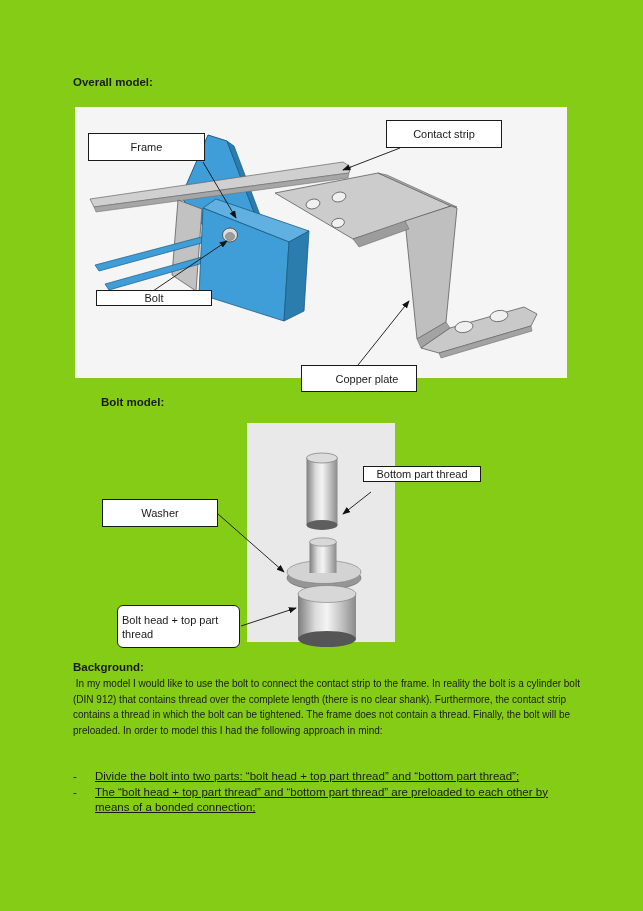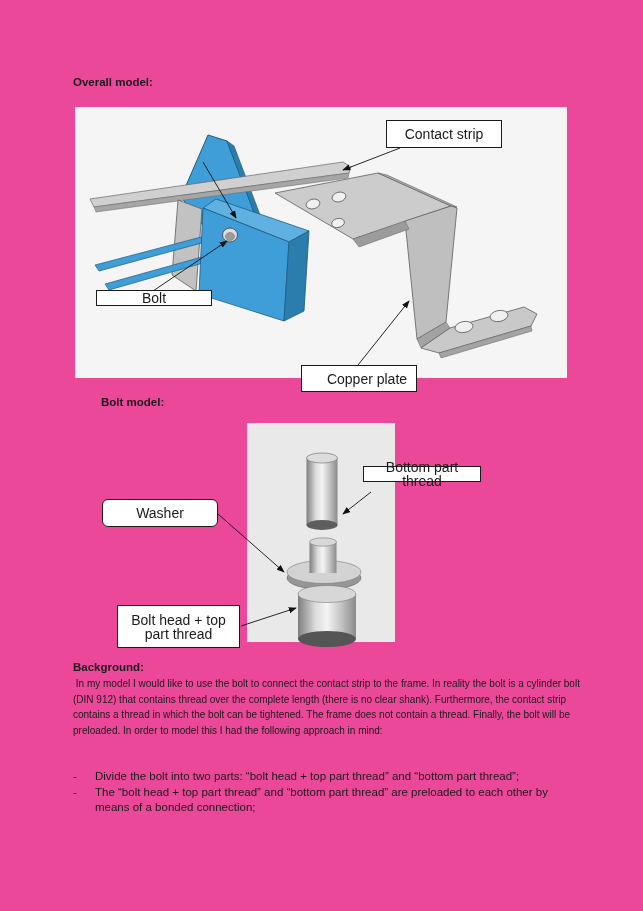--- a/index.html
+++ b/index.html
@@ -1,38 +1,38 @@
 <!DOCTYPE html>
 <html><head>
 <meta charset="utf-8">
 <style>
   * { margin:0; padding:0; box-sizing:border-box; }
   html,body { background:#ffffff; }
   body {
     width:643px; height:911px; position:relative; overflow:hidden;
     font-family:"Liberation Sans", sans-serif; color:#1a1a1a;
   }
-  .page { position:absolute; left:0; top:0; width:643px; height:911px; background:#ec4899; }
+  .page { position:absolute; left:0; top:0; width:643px; height:911px; background:#84cc16; }
   .heading { position:absolute; font-size:11.5px; font-weight:bold; color:#1a1a1a; }
   .figure { position:absolute; }
   .fig1-bg { background:#f5f5f5; }
   .callout {
     position:absolute; background:#ffffff; border:1px solid #1a1a1a;
-    font-size:14px; color:#1a1a1a; text-align:center;
+    font-size:11px; color:#1a1a1a; text-align:left;
     display:flex; align-items:center; justify-content:center;
     line-height:14px; padding:2px 4px;
   }
   .para {
     position:absolute; font-size:10px; line-height:15.6px;
     white-space:pre-wrap; color:#1a1a1a;
   }
   .bullets { position:absolute; font-size:11.5px; line-height:15.6px; }
   .bullet { display:flex; }
   .bullet .dash { flex:0 0 22px; width:22px; }
-  .bullet .btext { width:464px; }
+  .bullet .btext { width:464px;text-decoration:underline; }
   svg { display:block; }
 </style>
 </head>
 <body>
 
 <div class="page">
 
   <div class="heading" style="left:73px; top:76px;">Overall model:</div>
 
   <div class="figure fig1-bg" style="left:75px; top:107px; width:492px; height:271px;">
@@ -77,20 +77,21 @@
       <ellipse cx="155" cy="128" rx="7.5" ry="7" fill="#dedede" stroke="#4c4c4c" stroke-width="0.9"></ellipse>
       <ellipse cx="155" cy="129.5" rx="4.6" ry="4" fill="#9c9c9c" stroke="#6e6e6e" stroke-width="0.5"></ellipse>
 
       <line x1="128" y1="55" x2="161" y2="111" stroke="#111" stroke-width="0.9" marker-end="url(#ah1)"></line>
       <line x1="325" y1="41" x2="268" y2="63" stroke="#111" stroke-width="0.9" marker-end="url(#ah1)"></line>
       <line x1="78" y1="184" x2="152" y2="134" stroke="#111" stroke-width="0.9" marker-end="url(#ah1)"></line>
       <line x1="283" y1="258" x2="334" y2="194" stroke="#111" stroke-width="0.9" marker-end="url(#ah1)"></line>
     </svg>
   </div>
 
+  <div class="callout" style="left:88px; top:133px; width:117px; height:28px;">Frame</div>
   <div class="callout" style="left:386px; top:120px; width:116px; height:28px;">Contact strip</div>
   <div class="callout" style="left:96px; top:290px; width:116px; height:16px;">Bolt</div>
   <div class="callout" style="left:301px; top:365px; width:116px; height:27px;padding-left:20px;">Copper plate</div>
 
   <div class="heading" style="left:73px; top:396px;padding-left:28px;">Bolt model:</div>
 
   <div class="figure" style="left:75px; top:418px; width:420px; height:240px;">
     <svg width="420" height="240" viewBox="0 0 420 240">
       <defs>
         <marker id="ah2" markerWidth="9" markerHeight="7" refX="8" refY="3.5" orient="auto">
@@ -122,22 +123,22 @@
       <ellipse cx="252" cy="176" rx="29" ry="8.5" fill="#d7d7d7" stroke="#7a7a7a" stroke-width="0.6"></ellipse>
       <ellipse cx="252" cy="221" rx="29" ry="8" fill="#555555"></ellipse>
 
       <line x1="296" y1="74" x2="268" y2="96" stroke="#111" stroke-width="0.9" marker-end="url(#ah2)"></line>
       <line x1="143" y1="96" x2="209" y2="154" stroke="#111" stroke-width="0.9" marker-end="url(#ah2)"></line>
       <line x1="166" y1="208" x2="221" y2="190" stroke="#111" stroke-width="0.9" marker-end="url(#ah2)"></line>
     </svg>
   </div>
 
   <div class="callout" style="left:363px; top:466px; width:118px; height:16px;">Bottom part thread</div>
-  <div class="callout" style="left:102px; top:499px; width:116px; height:28px;border-radius:6px;">Washer</div>
-  <div class="callout" style="left:117px; top:605px; width:123px; height:43px;">Bolt head + top part thread</div>
+  <div class="callout" style="left:102px; top:499px; width:116px; height:28px;">Washer</div>
+  <div class="callout" style="left:117px; top:605px; width:123px; height:43px;border-radius:6px;">Bolt head + top part thread</div>
 
   <div class="heading" style="left:73px; top:661px;text-align:right;">Background:</div>
 
   <div class="para" style="left:73px; top:676px; width:514px;"> In my model I would like to use the bolt to connect the contact strip to the frame. In reality the bolt is a cylinder bolt (DIN 912) that contains thread over the complete length (there is no clear shank). Furthermore, the contact strip contains a thread in which the bolt can be tightened. The frame does not contain a thread. Finally, the bolt will be preloaded. In order to model this I had the following approach in mind:</div>
 
   <div class="bullets" style="left:73px; top:769px; width:510px;">
     <div class="bullet">
       <span class="dash">-</span>
       <span class="btext">Divide the bolt into two parts: “bolt head + top part thread” and “bottom part thread”;</span>
     </div>

